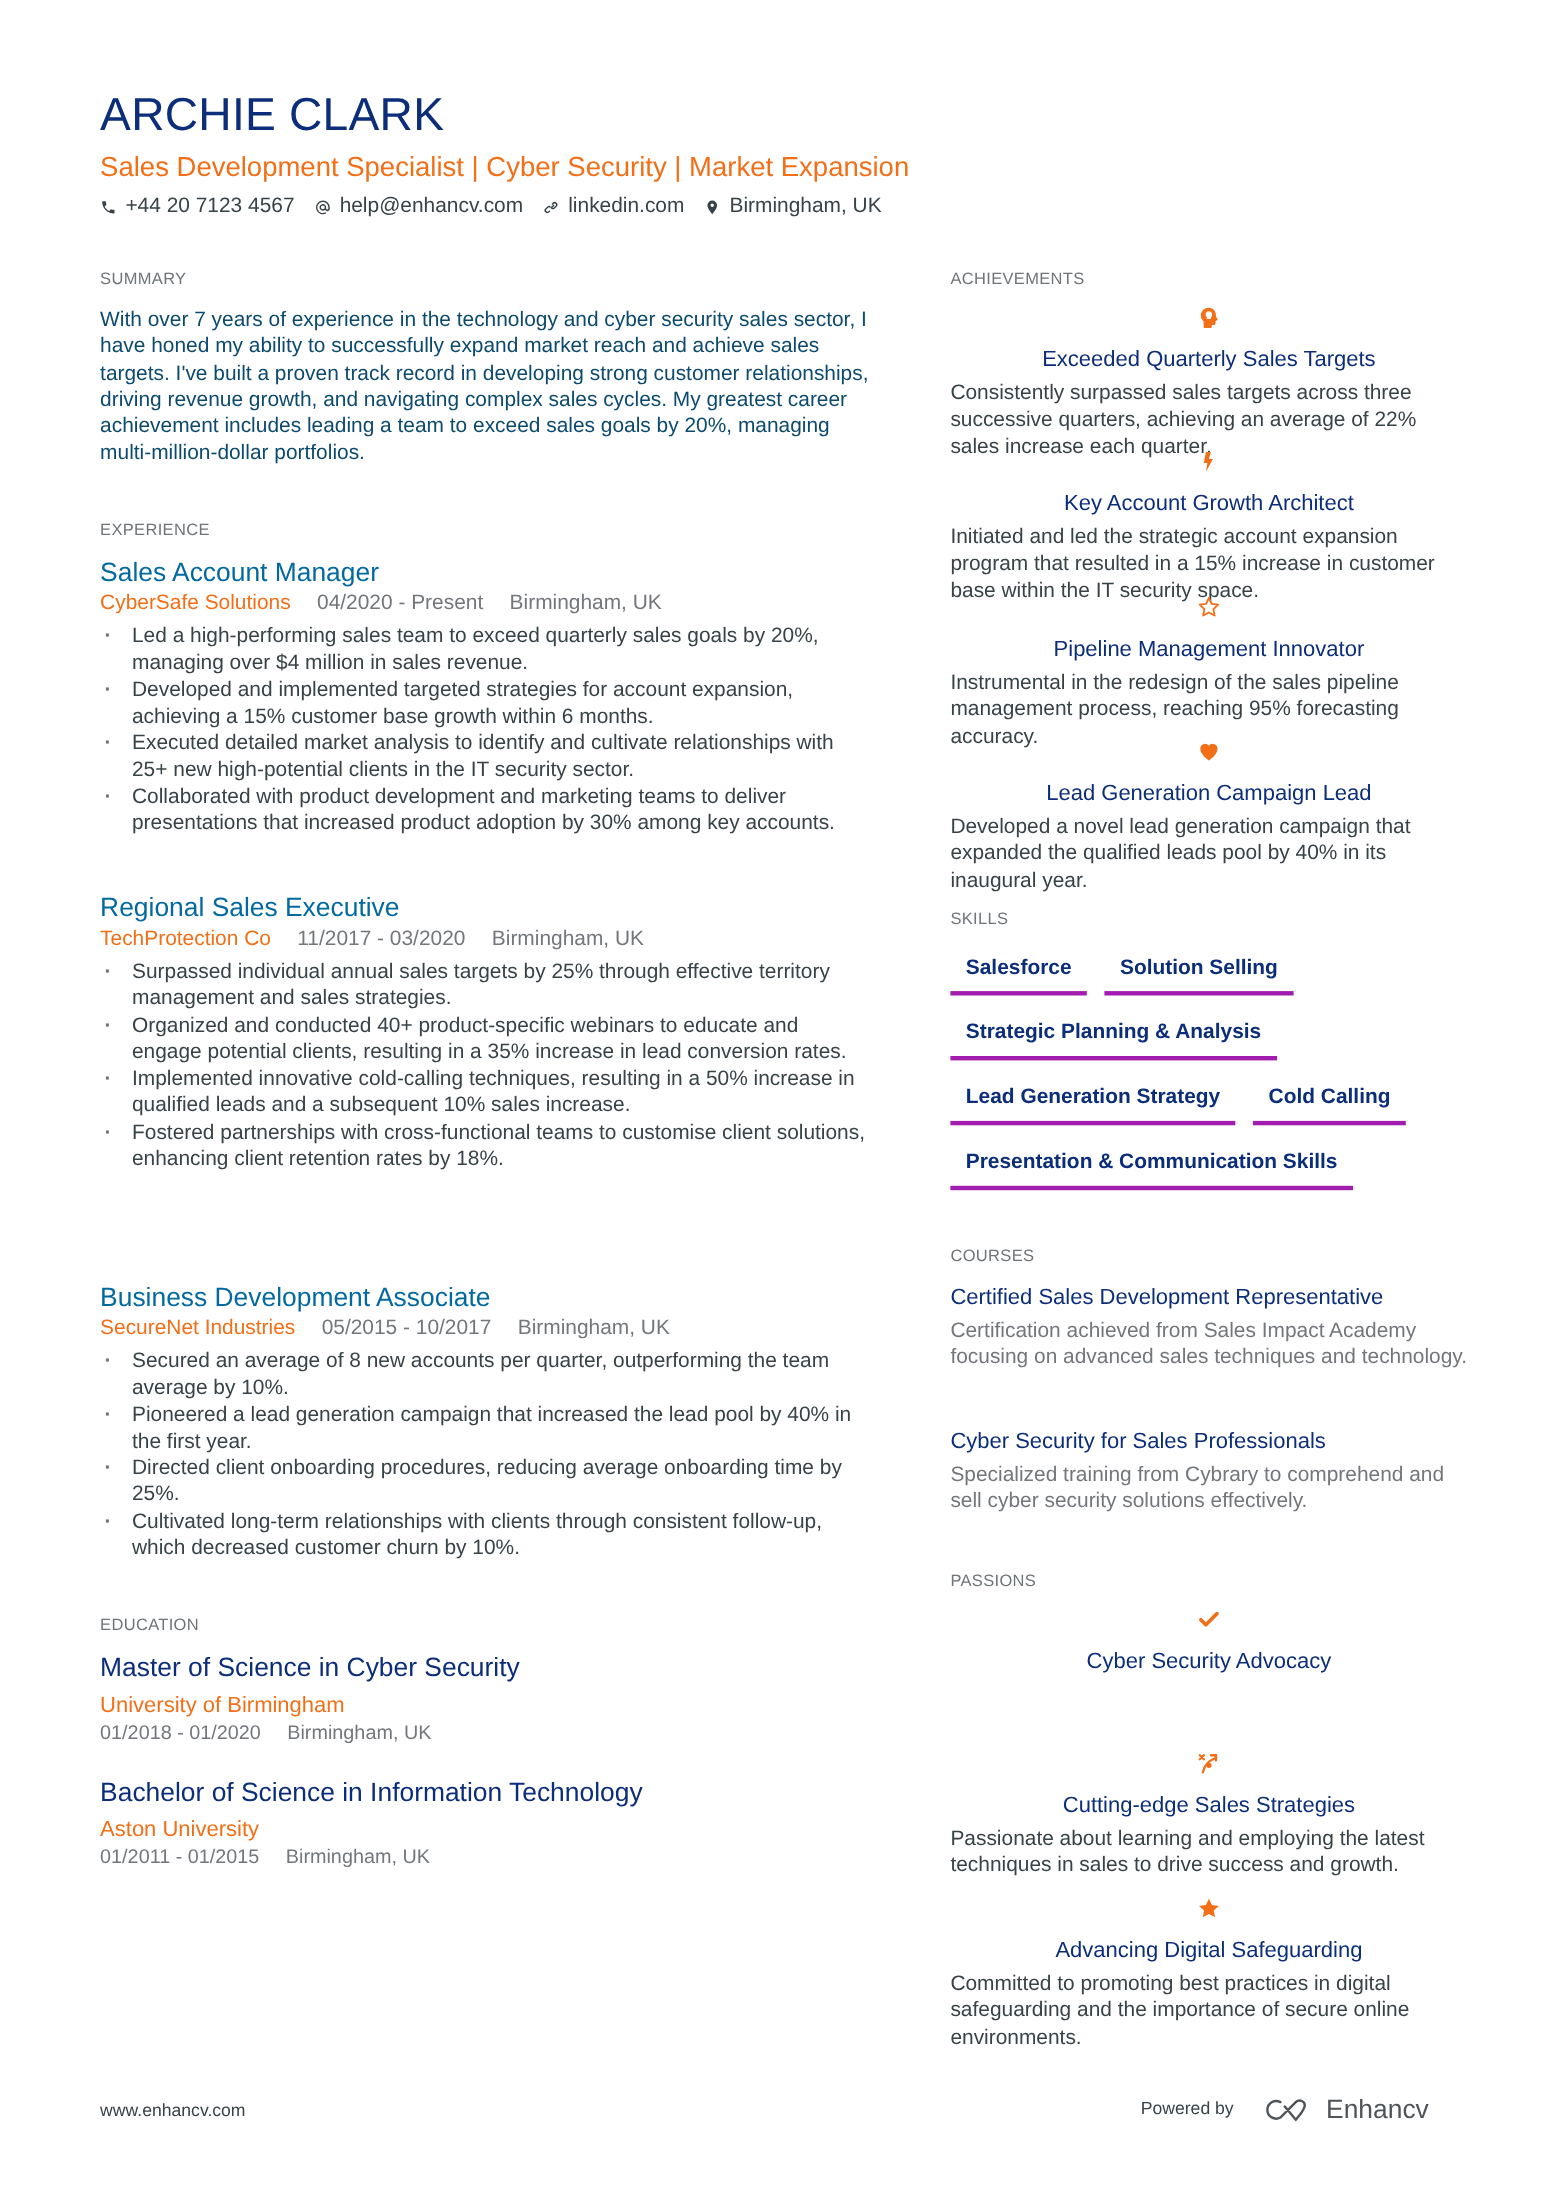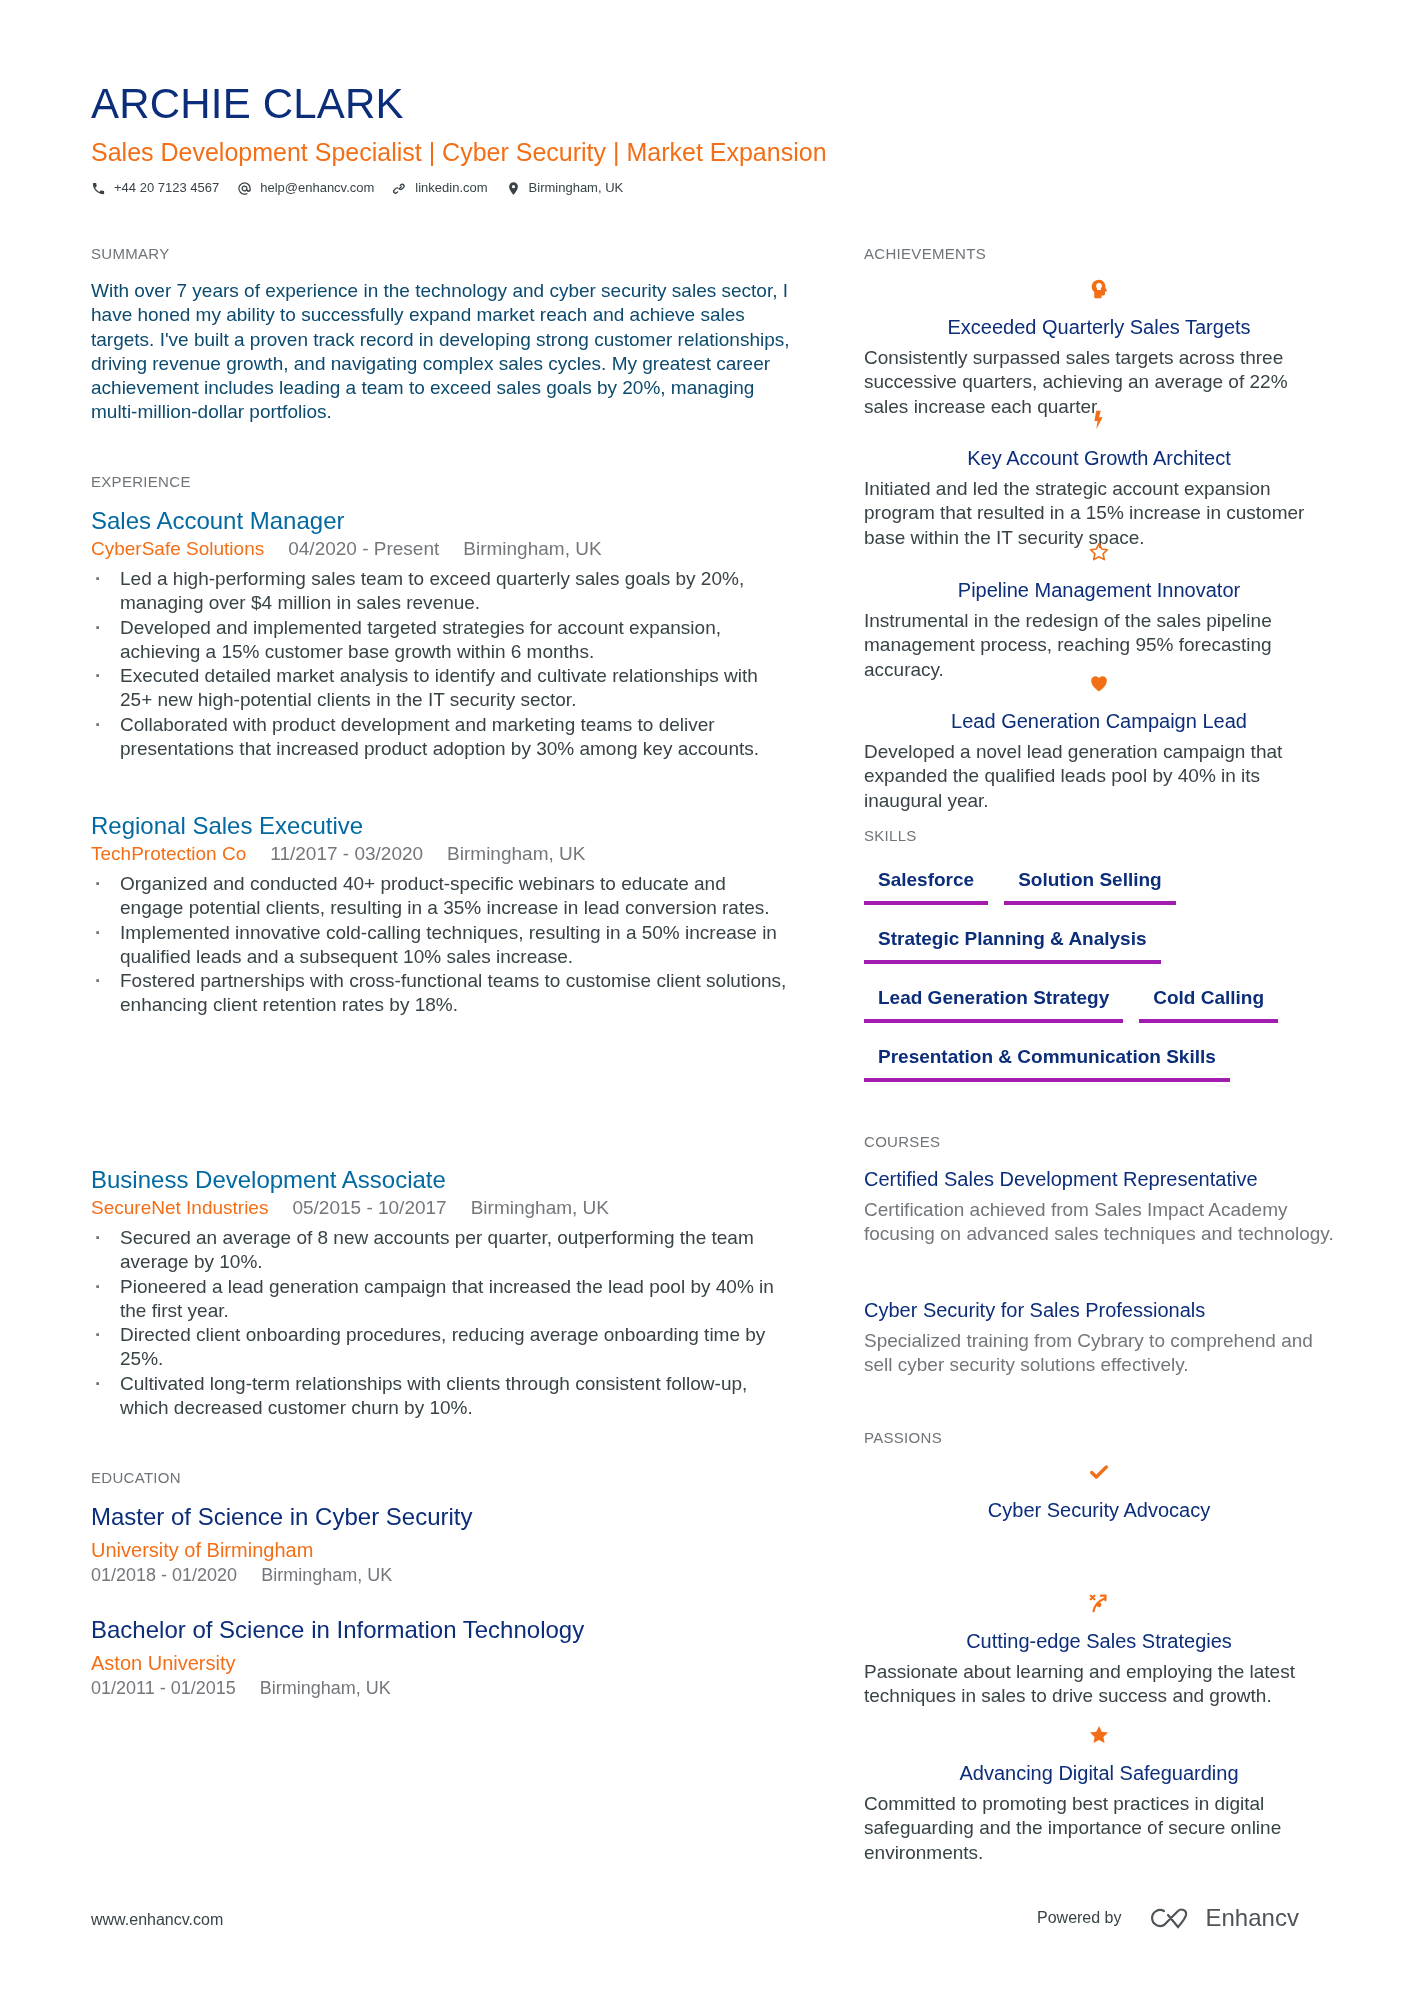--- a/index.html
+++ b/index.html
@@ -1,21 +1,21 @@
 <!DOCTYPE html>
 <html><head>
 <meta charset="utf-8">
 <style>
   html, body { margin: 0; padding: 0; background: #ffffff; }
   body { width: 1410px; height: 1995px; position: relative; overflow: hidden;
          font-family: "Liberation Sans", sans-serif; color: #384347; }
   .abs { position: absolute; }
   .name { left: 91px; top: 80px; font-size: 42px; color: #0b2d7a; letter-spacing: 0.2px; line-height: 48px; white-space: nowrap; }
   .headline { left: 91px; top: 137px; font-size: 25px; color: #f36f17; line-height: 30px; white-space: nowrap; }
-  .contacts { left: 91px; top: 176px; font-size: 13px; color: #384347; line-height: 24px; display: flex; gap: 18px; white-space: nowrap; }
+  .contacts { left: 91px; top: 176px; font-size: 19px; color: #384347; line-height: 24px; display: flex; gap: 18px; white-space: nowrap; }
   .contact { display: flex; align-items: center; gap: 8px; }
   .contact svg { width: 15px; height: 15px; fill: #384347; }
   .sec-label { font-size: 15px; color: #6f7478; letter-spacing: 0.3px; line-height: 18px; white-space: nowrap; }
   .body-text { font-size: 19px; line-height: 24.3px; color: #0c4a6e; }
   .left { left: 91px; width: 700px; }
   .right { left: 864px; width: 470px; }
   .job-title { font-size: 24px; color: #0369a1; line-height: 28px; white-space: nowrap; }
   .job-meta { font-size: 19px; line-height: 24px; display: flex; gap: 24px; white-space: nowrap; margin-top: 2px; }
   .company { color: #f36f17; }
   .muted { color: #73777b; }
@@ -91,20 +91,21 @@
 </div>
 
 <div class="abs left" style="top:812px">
   <div class="job-title">Regional Sales Executive</div>
   <div class="job-meta">
     <span class="company">TechProtection Co</span>
     <span class="muted">11/2017 - 03/2020</span>
     <span class="muted">Birmingham, UK</span>
   </div>
   <ul class="bullets">
+    <li>Surpassed individual annual sales targets by 25% through effective territory management and sales strategies.</li>
     <li>Organized and conducted 40+ product-specific webinars to educate and engage potential clients, resulting in a 35% increase in lead conversion rates.</li>
     <li>Implemented innovative cold-calling techniques, resulting in a 50% increase in qualified leads and a subsequent 10% sales increase.</li>
     <li>Fostered partnerships with cross-functional teams to customise client solutions, enhancing client retention rates by 18%.</li>
   </ul>
 </div>
 
 <div class="abs left" style="top:1166px">
   <div class="job-title">Business Development Associate</div>
   <div class="job-meta">
     <span class="company">SecureNet Industries</span>

